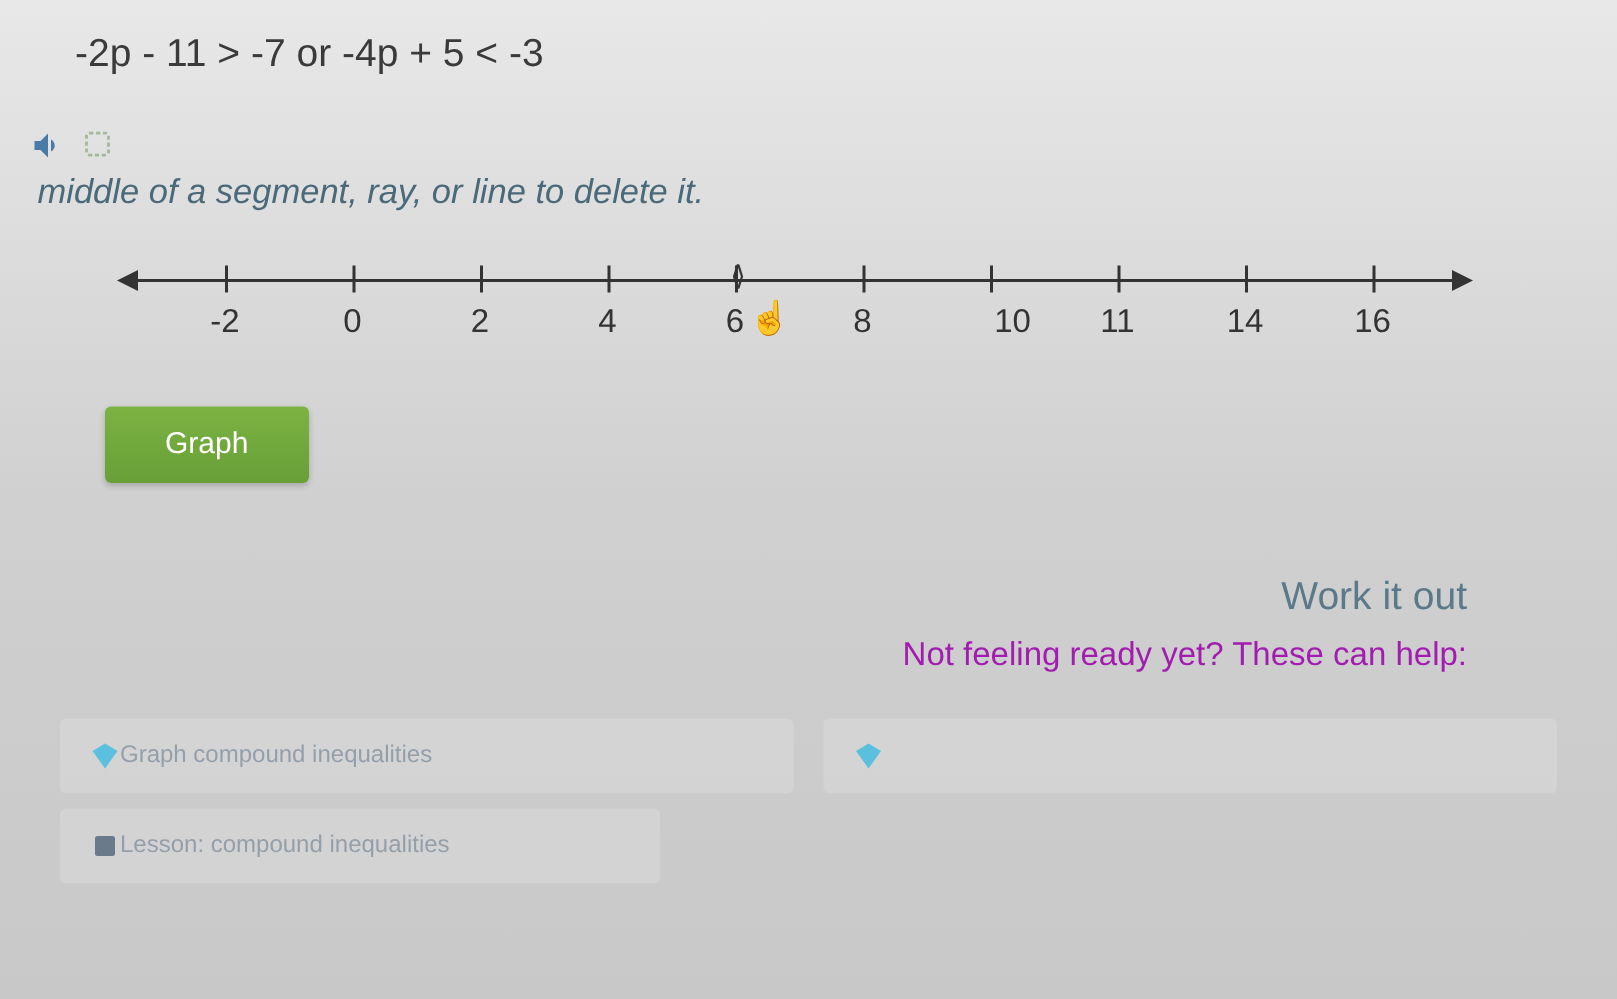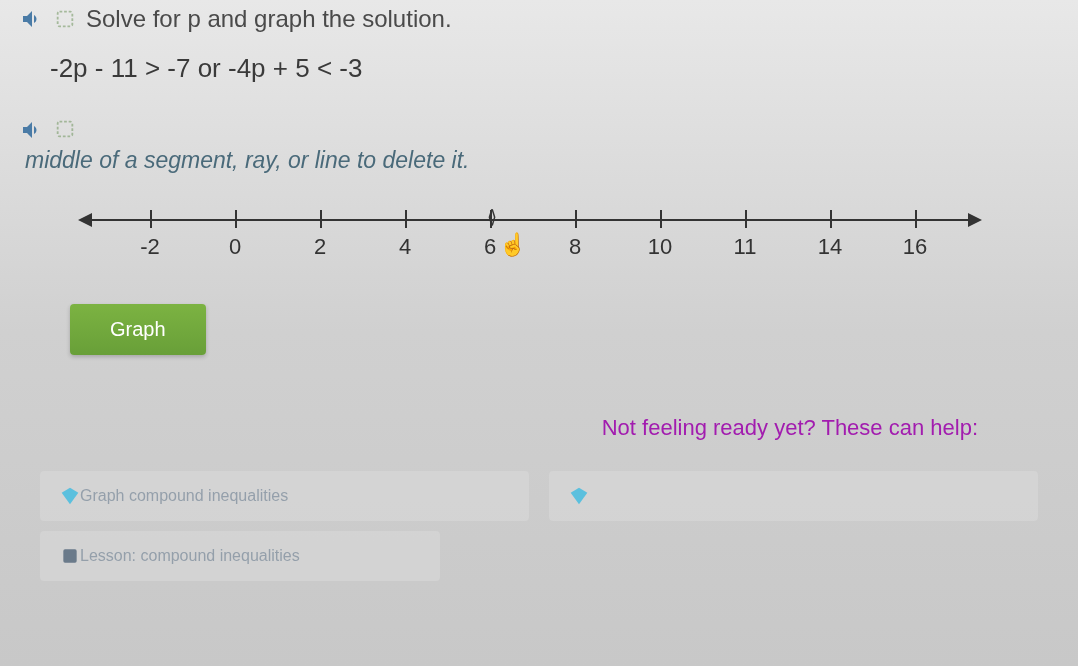--- a/index.html
+++ b/index.html
@@ -178,29 +178,20 @@
     .help-link-text {
       font-size: 16px;
       color: #7a8a9a;
       opacity: 0.7;
     }
   </style>
 </head>
 <body>
 
 <div class="content">
-  <div class="row" style="margin-top:5px;">
-    <svg class="speaker-icon" viewBox="0 0 24 24" fill="currentColor">
-      <path d="M3 9v6h4l5 5V4L7 9H3zm13.5 3c0-1.77-1.02-3.29-2.5-4.03v8.05c1.48-.73 2.5-2.25 2.5-4.02z"></path>
-    </svg>
-    <svg class="scratch-icon" viewBox="0 0 24 24" fill="none" stroke="currentColor" stroke-width="2">
-      <rect x="4" y="4" width="16" height="16" rx="2" stroke-dasharray="3,2"></rect>
-    </svg>
-    <span class="instruction-main">Solve for p and graph the solution.</span>
-  </div>
 
   <div class="equation">-2p - 11 &gt; -7 or -4p + 5 &lt; -3</div>
 
   <div class="plot-row">
     <svg class="speaker-icon" viewBox="0 0 24 24" fill="currentColor" style="flex-shrink:0;margin-top:4px;">
       <path d="M3 9v6h4l5 5V4L7 9H3zm13.5 3c0-1.77-1.02-3.29-2.5-4.03v8.05c1.48-.73 2.5-2.25 2.5-4.02z"></path>
     </svg>
     <svg class="scratch-icon" viewBox="0 0 24 24" fill="none" stroke="currentColor" stroke-width="2" style="flex-shrink:0;margin-top:4px;">
       <rect x="4" y="4" width="16" height="16" rx="2" stroke-dasharray="3,2"></rect>
     </svg>
@@ -218,35 +209,36 @@
         <div class="tick-label" style="left: 155px;">0</div>
         <div class="tick" style="left: 240px;"></div>
         <div class="tick-label" style="left: 240px;">2</div>
         <div class="tick" style="left: 325px;"></div>
         <div class="tick-label" style="left: 325px;">4</div>
         <div class="tick" style="left: 410px;"></div>
         <div class="tick-label" style="left: 410px;">6</div>
         <div class="tick" style="left: 495px;"></div>
         <div class="tick-label" style="left: 495px;">8</div>
         <div class="tick" style="left: 580px;"></div>
-        <div class="tick-label" style="left: 580px;">10</div>
+        <div class="tick-label" style="left: 595px;">10</div>
         <div class="tick" style="left: 665px;"></div>
         <div class="tick-label" style="left: 665px;">11</div>
         <div class="tick" style="left: 750px;"></div>
         <div class="tick-label" style="left: 750px;">14</div>
         <div class="tick" style="left: 835px;"></div>
         <div class="tick-label" style="left: 835px;">16</div>
         <div class="cursor-marker" style="left: 410px; letter-spacing: -4px;">⟨⟩</div>
         <div class="pointer-cursor" style="left: 428px; font-size: 22px;">☝</div>
       </div>
   </div>
 
   <button class="submit-btn">Graph</button>
 
   <div class="work-section">
+    <div class="work-title">Work it out</div>
     <div class="work-subtitle">Not feeling ready yet? These can help:</div>
   </div>
 
   <div class="help-links">
     <div class="help-card">
       <svg class="gem-icon" viewBox="0 0 24 24" fill="#5bc0de">
         <path d="M12 2L2 8l10 14L22 8 12 2z"></path>
       </svg>
       <span class="help-link-text">Graph compound inequalities</span>
     </div>

